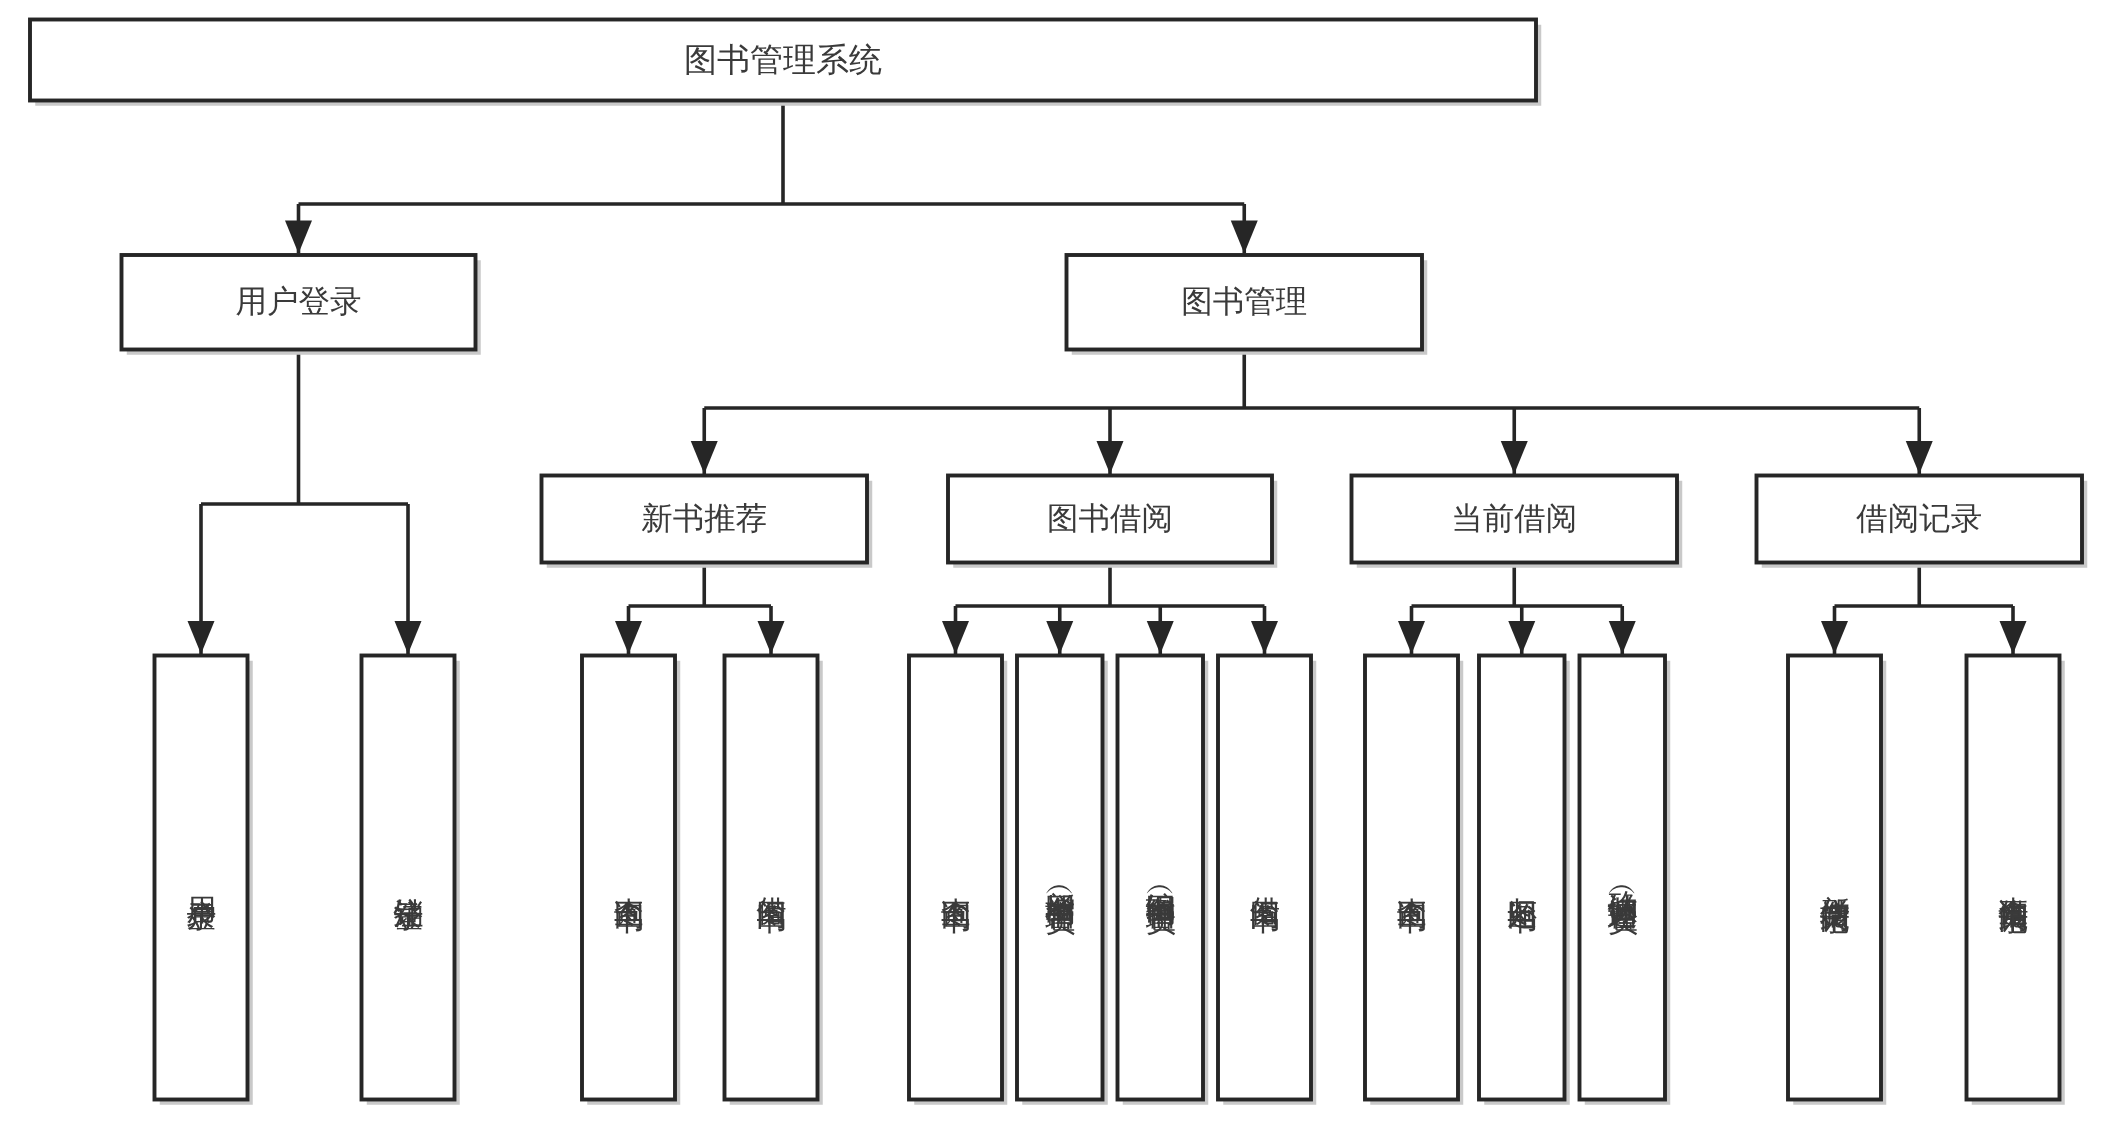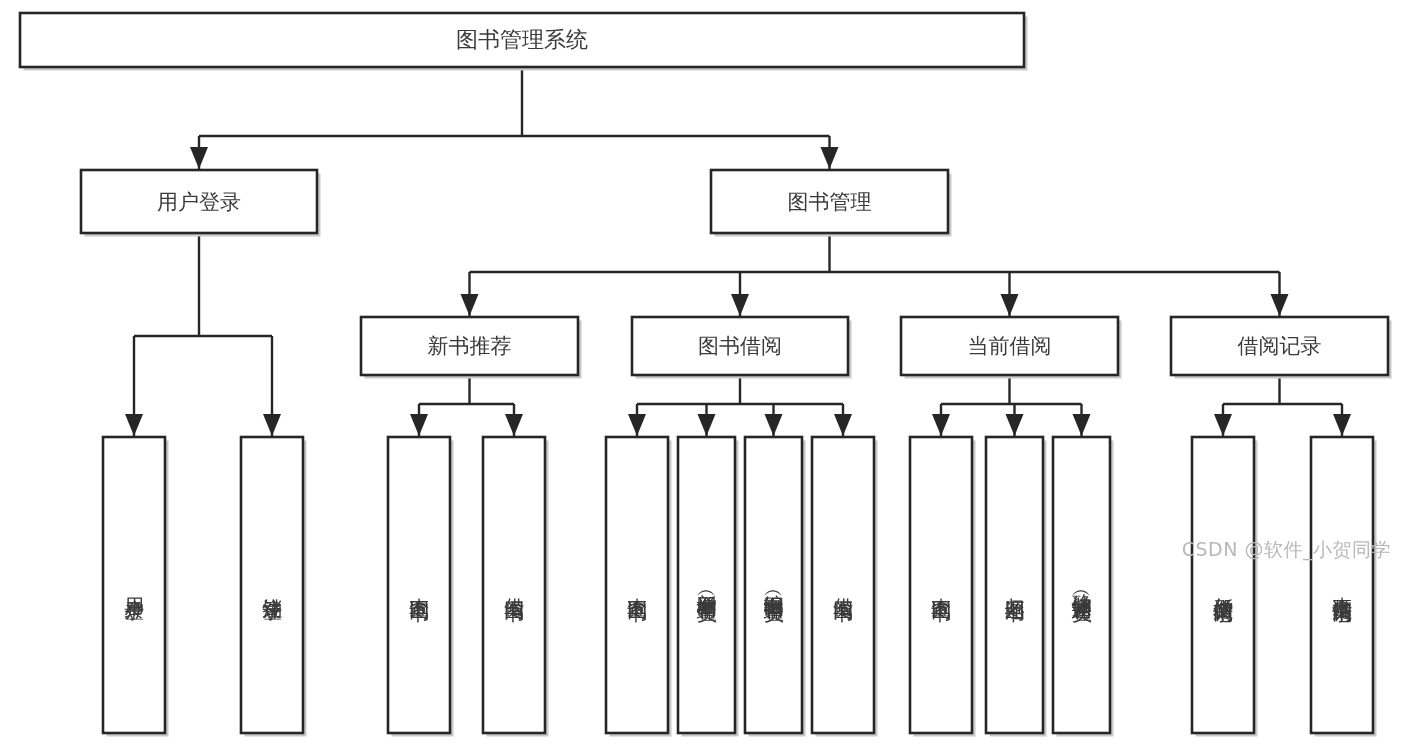--- a/index.html
+++ b/index.html
@@ -242,14 +242,13 @@
       <div class="leaf-label" style="left: 678px; top: 437px; width: 57px; height: 296px; display: flex; align-items: center; justify-content: center;">新增图书（管理员）</div>
       <div class="leaf-label" style="left: 745px; top: 437px; width: 57px; height: 296px; display: flex; align-items: center; justify-content: center;">编辑图书（管理员）</div>
       <div class="leaf-label" style="left: 812px; top: 437px; width: 62px; height: 296px; display: flex; align-items: center; justify-content: center;">借阅图书</div>
       <div class="leaf-label" style="left: 910px; top: 437px; width: 62px; height: 296px; display: flex; align-items: center; justify-content: center;">查询图书</div>
       <div class="leaf-label" style="left: 986px; top: 437px; width: 57px; height: 296px; display: flex; align-items: center; justify-content: center;">归还图书</div>
       <div class="leaf-label" style="left: 1053px; top: 437px; width: 57px; height: 296px; display: flex; align-items: center; justify-content: center;">确认归还（管理员）</div>
       <div class="leaf-label" style="left: 1192px; top: 437px; width: 62px; height: 296px; display: flex; align-items: center; justify-content: center;">新增借阅记录</div>
       <div class="leaf-label" style="left: 1311px; top: 437px; width: 62px; height: 296px; display: flex; align-items: center; justify-content: center;">查询借阅记录</div>
     </div>
 
-  <div class="watermark">CSDN @软件_小贺同学</div>
 </div>
 
 </body></html>

